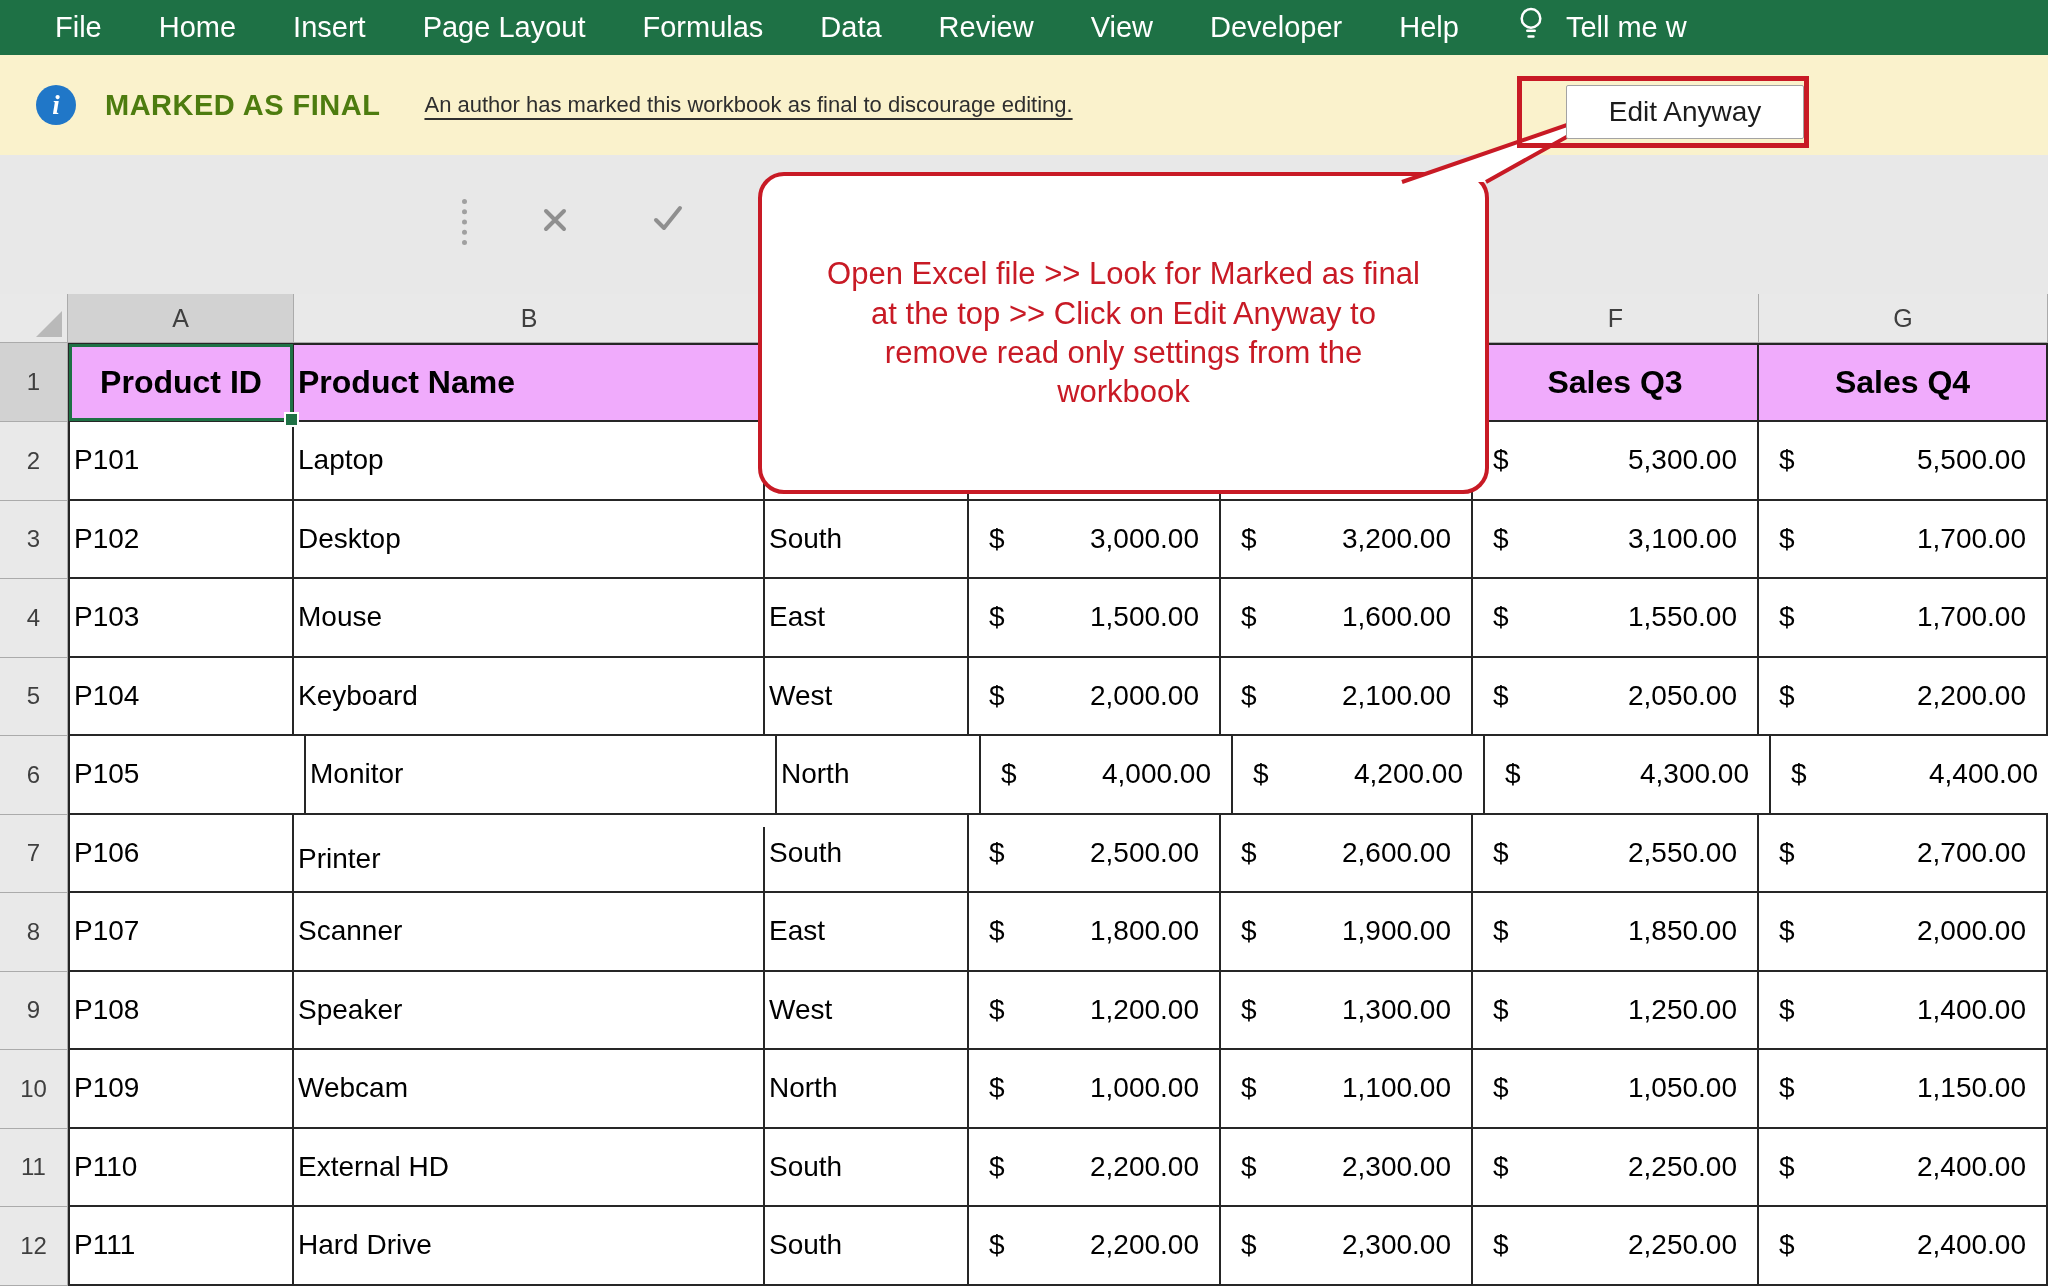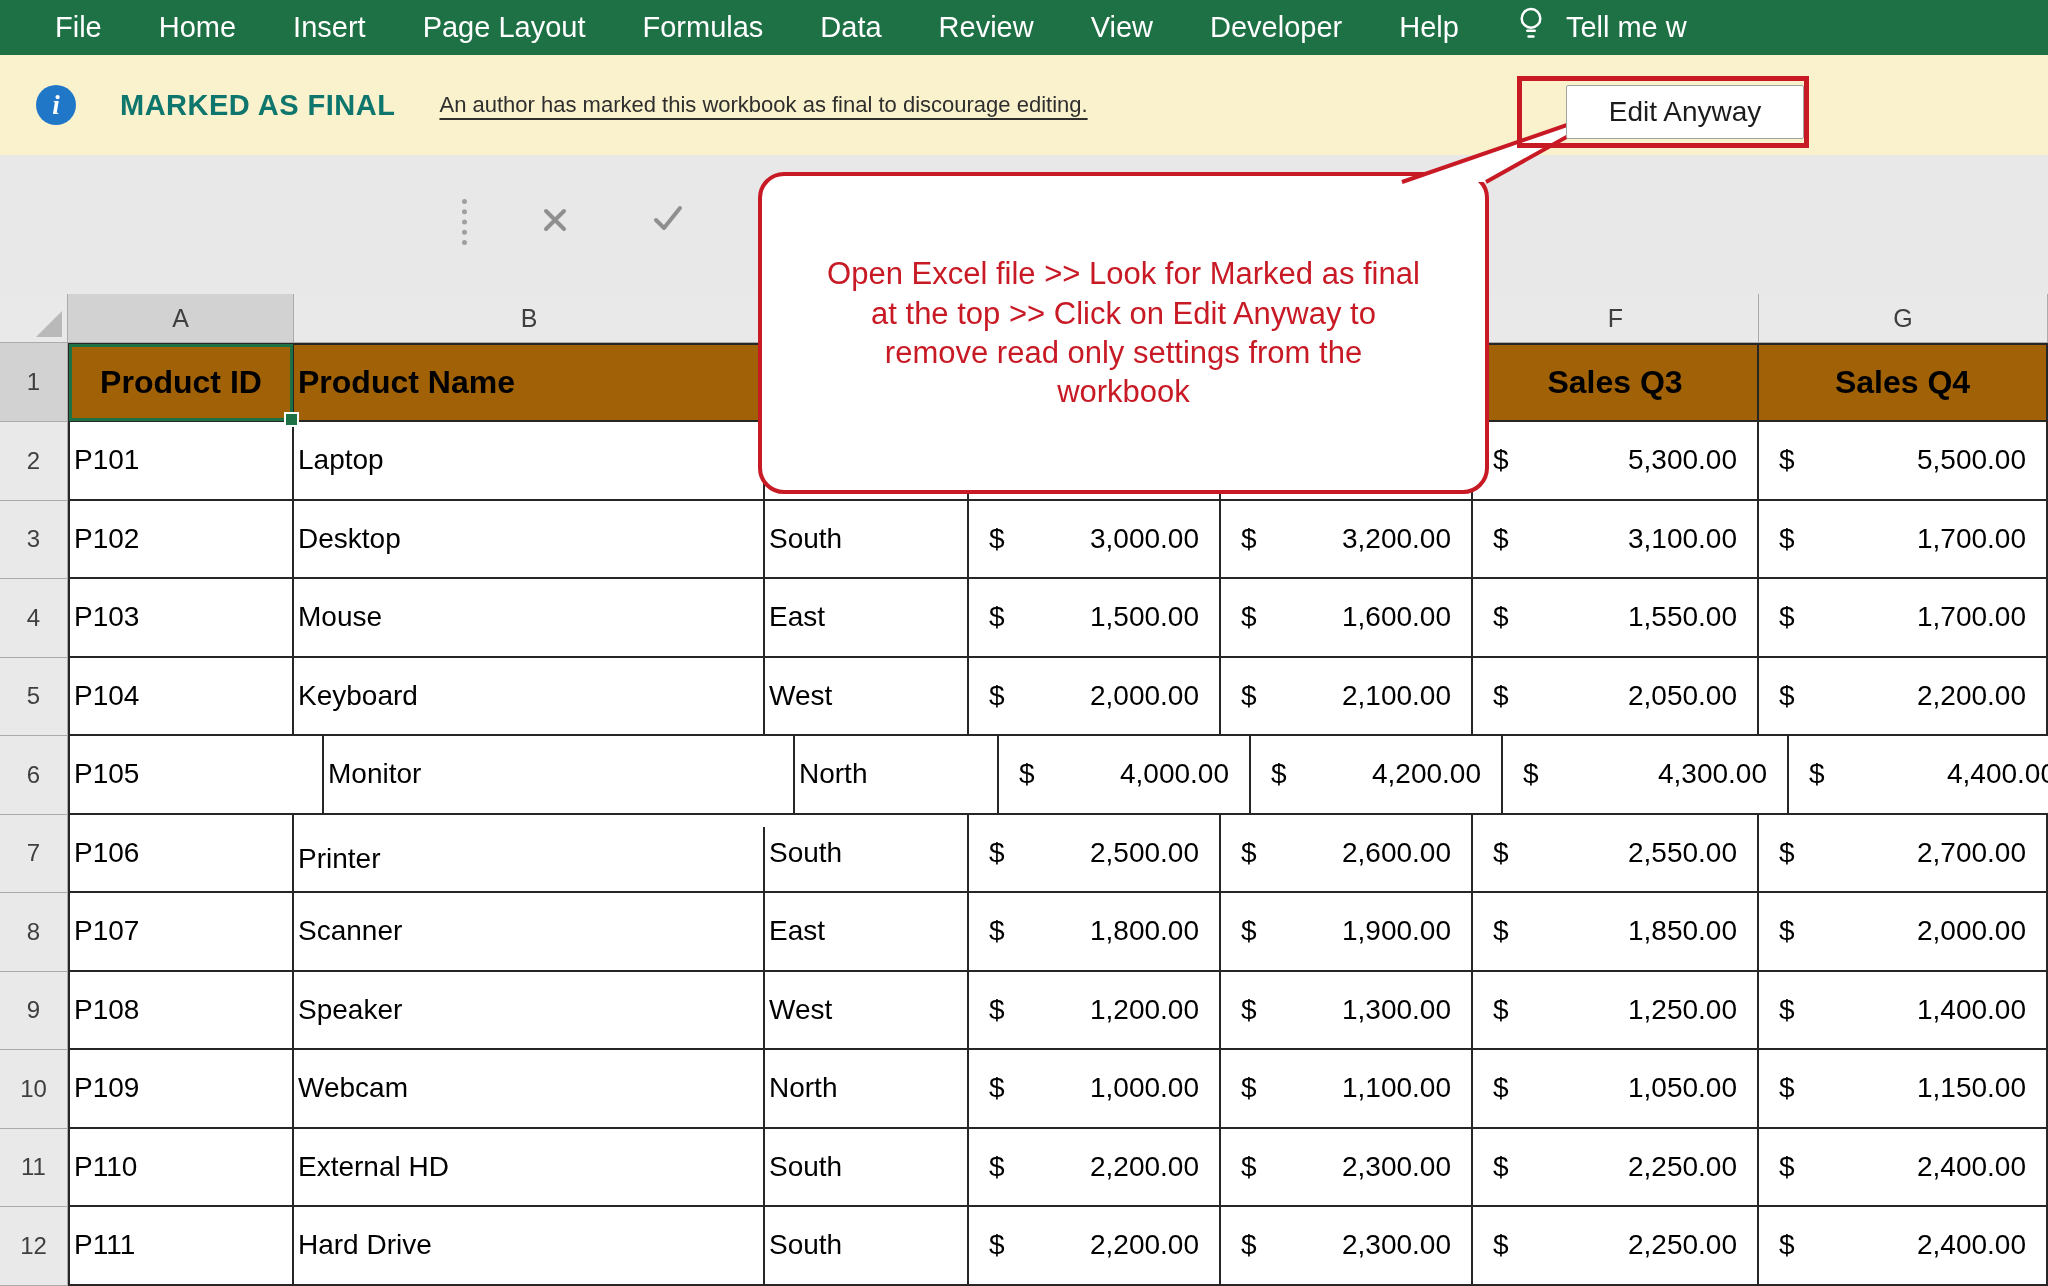--- a/index.html
+++ b/index.html
@@ -14,21 +14,21 @@
            color:#fff;font-size:29px;white-space:nowrap;}
   .menu-item{flex:none;cursor:default;}
   .tellme{display:flex;align-items:center;gap:20px;flex:none;}
 
   
   .banner{position:absolute;top:55px;left:0;width:100%;height:100px;background:var(--banner-yellow);
           display:flex;align-items:center;}
   .info-badge{width:40px;height:40px;border-radius:50%;background:var(--info-blue);color:#fff;
               display:flex;align-items:center;justify-content:center;margin-left:36px;flex:none;
               font:italic bold 27px "Liberation Serif",serif;}
-  .banner-title{font-weight:bold;font-size:29px;color:#0f766e;margin-left:44px;letter-spacing:.5px;text-align:center;}
+  .banner-title{font-weight:bold;font-size:29px;color:#4d7c0f;margin-left:29px;letter-spacing:.5px;text-align:center;}
   .banner-msg{font-size:22px;color:#2e2e2e;margin-left:44px;text-decoration:underline;
               text-underline-offset:6px;text-decoration-thickness:2px;}
 
   .edit-outline{position:absolute;left:1517px;top:76px;width:292px;height:72px;box-sizing:border-box;
                 border:5px solid var(--annotation-red);display:flex;align-items:center;justify-content:flex-end;
                 z-index:60;background:transparent;padding-left:44px;}
   .edit-btn{width:256px;height:52px;background:#fff;border:1px solid #a3a3a3;border-radius:2px;
             font-size:28px;color:#1c1c1c;display:flex;align-items:center;justify-content:center;cursor:pointer;}
 
   
@@ -51,21 +51,21 @@
   .gcell{background:#E9E9E9;border-right:1px solid #ababab;border-bottom:1px solid #ababab;
          color:#3f3f3f;display:flex;align-items:center;justify-content:center;
          box-sizing:border-box;flex:none;font-size:24px;position:relative;}
   .letters .gcell{font-size:25px;}
   .gcell.sel{background:#d2d2d2;}
   .corner-tri{position:absolute;right:5px;bottom:5px;width:0;height:0;
               border-left:26px solid transparent;border-bottom:26px solid #b9b9b9;}
   .cell{box-sizing:border-box;flex:none;display:flex;align-items:center;font-size:28px;color:#000;
         background:#fff;border-right:2px solid #262626;border-bottom:2px solid #262626;position:relative;}
   .cell.first{border-left:2px solid #262626;}
-  .header-row .cell{background:#a16207;font-weight:bold;font-size:32px;
+  .header-row .cell{background:#f0abfc;font-weight:bold;font-size:32px;
                     border-top:2px solid #262626;}
   .cell.al{padding-left:4px;}
   .cell.ac{justify-content:center;}
   .cell.money{justify-content:space-between;padding:0 20px 0 20px;}
   .sel-ring{position:absolute;inset:-1px;border:3px solid var(--selection-green);z-index:5;pointer-events:none;}
   .sel-handle{position:absolute;right:-7px;bottom:-7px;width:11px;height:11px;
               background:var(--selection-green);border:2px solid #fff;z-index:6;}
 
   
   .callout{position:absolute;left:758px;top:172px;width:731px;height:322px;background:#fff;
@@ -225,21 +225,21 @@
           <span>$</span>
           <span>2,050.00</span>
         </div>
         <div class="cell money" style="width: 289px;">
           <span>$</span>
           <span>2,200.00</span>
         </div>
       </div>
       <div class="srow">
         <div class="gcell" style="width: 68px;">6</div>
-        <div class="cell first al" style="width: 256px;">P105</div>
+        <div class="cell first al" style="width: 238px;">P105</div>
         <div class="cell al" style="width: 471px;">Monitor</div>
         <div class="cell al" style="width: 204px;">North</div>
         <div class="cell money" style="width: 252px;">
           <span>$</span>
           <span>4,000.00</span>
         </div>
         <div class="cell money" style="width: 252px;">
           <span>$</span>
           <span>4,200.00</span>
         </div>

